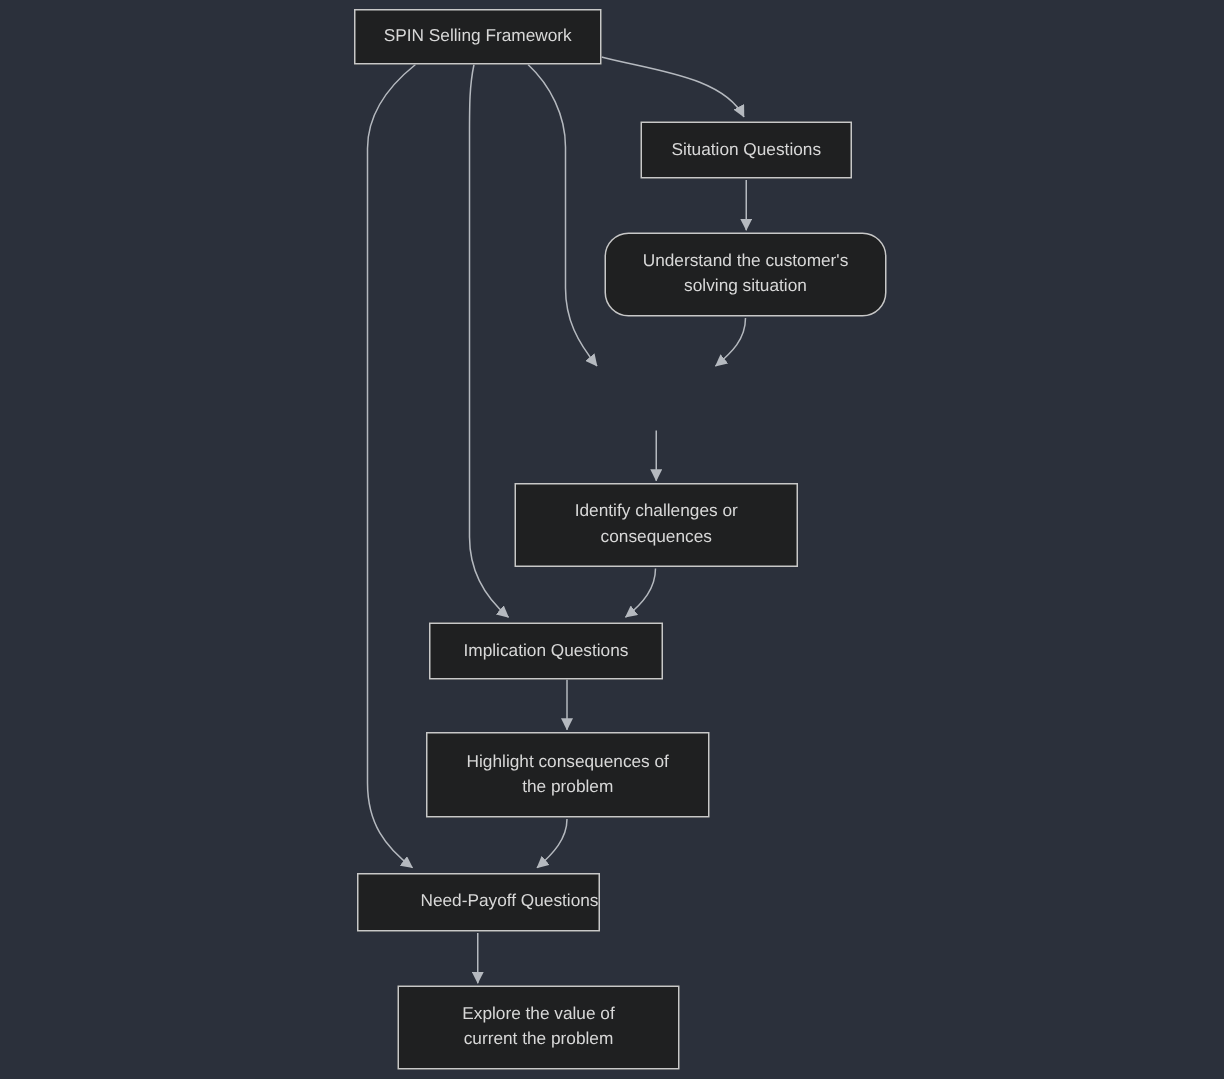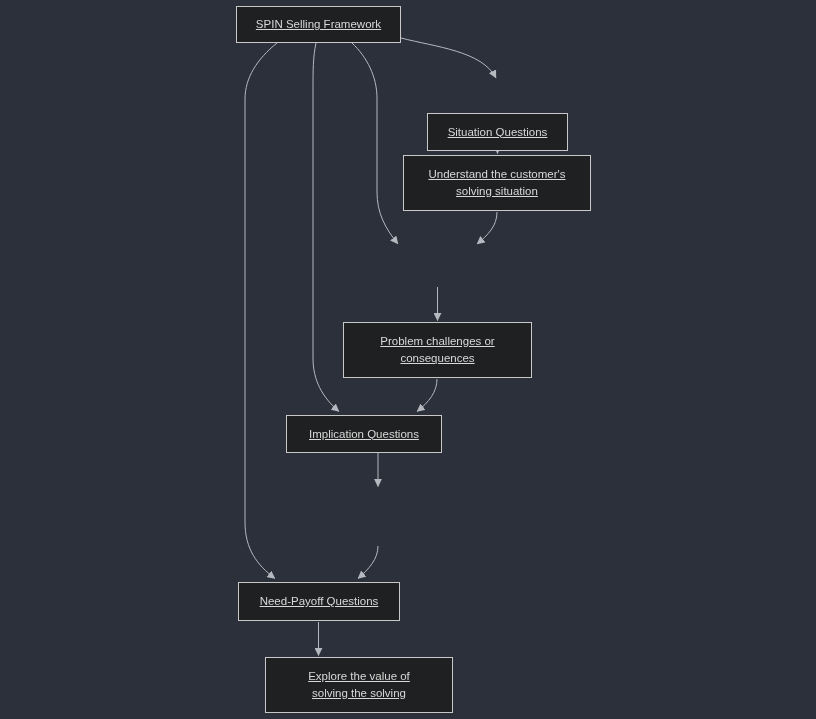--- a/index.html
+++ b/index.html
@@ -17,32 +17,32 @@
   }
   .edge-layer{position:absolute;left:0;top:0;width:816px;height:719px;}
   .edge{fill:none;stroke:var(--edge-stroke);stroke-width:1;}
   .arrowhead-shape{fill:var(--edge-stroke);}
   .node{
     position:absolute;box-sizing:border-box;
     background:var(--node-fill);
     border:1px solid var(--node-border);
     color:var(--node-text);
     display:flex;flex-direction:column;align-items:center;justify-content:center;
-    font-size:11.5px;line-height:17px;text-align:center;text-decoration:underline;
+    font-size:11.5px;line-height:17px;text-align:center;
   }
   .node-line{display:block;white-space:nowrap;}
   
   .n-spin       {left:236px;top:6px;  width:165px;height:37px;}
-  .n-situation  {left:427px;top:81px; width:141px;height:38px;margin-top:32px;}
-  .n-understand {left:403px;top:155px;width:188px;height:56px;}
+  .n-situation  {left:427px;top:81px; width:141px;height:38px;}
+  .n-understand {left:403px;top:155px;width:188px;height:56px;border-radius:16px;}
   .n-problem    {left:368px;top:247px;width:139px;height:39px;}
   .n-identify   {left:343px;top:322px;width:189px;height:56px;}
   .n-implication{left:286px;top:415px;width:156px;height:38px;}
   .n-highlight  {left:284px;top:488px;width:189px;height:57px;}
-  .n-needpayoff {left:238px;top:582px;width:162px;height:39px;}
+  .n-needpayoff {left:238px;top:582px;width:162px;height:39px;align-items:flex-end;}
   .n-explore    {left:225px;top:657px;width:188px;height:56px;margin-left:40px;}
 </style>
 </head>
 <body>
 
 <div class="canvas">
 
   <svg class="edge-layer" viewBox="0 0 816 719" xmlns="http://www.w3.org/2000/svg">
     <defs>
       <marker id="arrowhead" viewBox="0 0 10 10" refX="9.5" refY="5" markerWidth="8" markerHeight="8" orient="auto-start-reverse">
@@ -70,31 +70,35 @@
     <span class="node-line">Situation Questions</span>
   </div>
 
   <div class="node n-understand">
     <span class="node-line">Understand the customer's</span>
     <span class="node-line">solving situation</span>
   </div>
 
 
   <div class="node n-identify">
-    <span class="node-line">Problem challenges or</span>
+    <span class="node-line">Identify challenges or</span>
     <span class="node-line">consequences</span>
   </div>
 
   <div class="node n-implication">
     <span class="node-line">Implication Questions</span>
   </div>
 
+  <div class="node n-highlight">
+    <span class="node-line">Highlight consequences of</span>
+    <span class="node-line">the problem</span>
+  </div>
 
   <div class="node n-needpayoff">
     <span class="node-line">Need-Payoff Questions</span>
   </div>
 
   <div class="node n-explore">
     <span class="node-line">Explore the value of</span>
-    <span class="node-line">solving the solving</span>
+    <span class="node-line">current the problem</span>
   </div>
 
 </div>
 
 </body></html>

